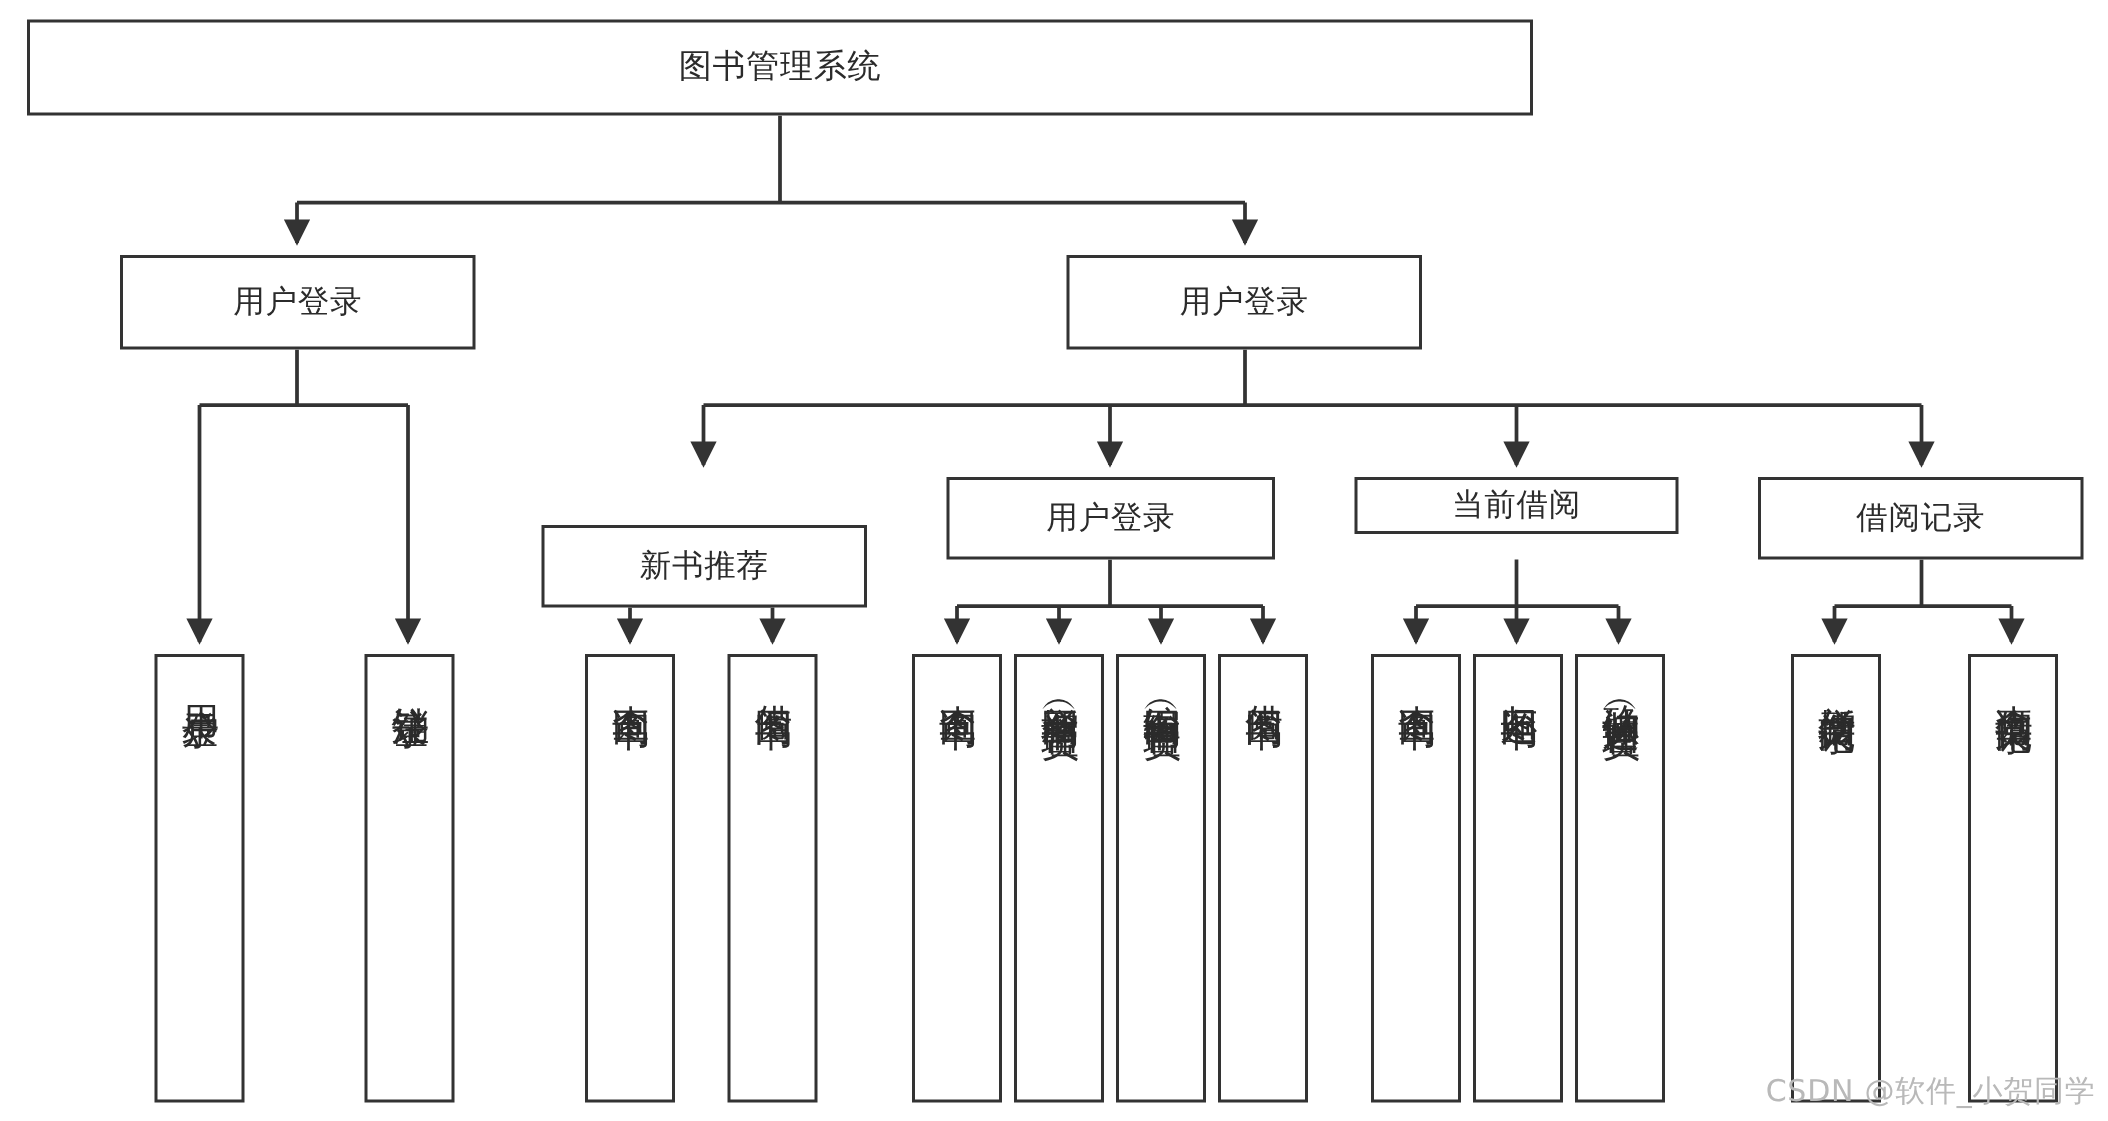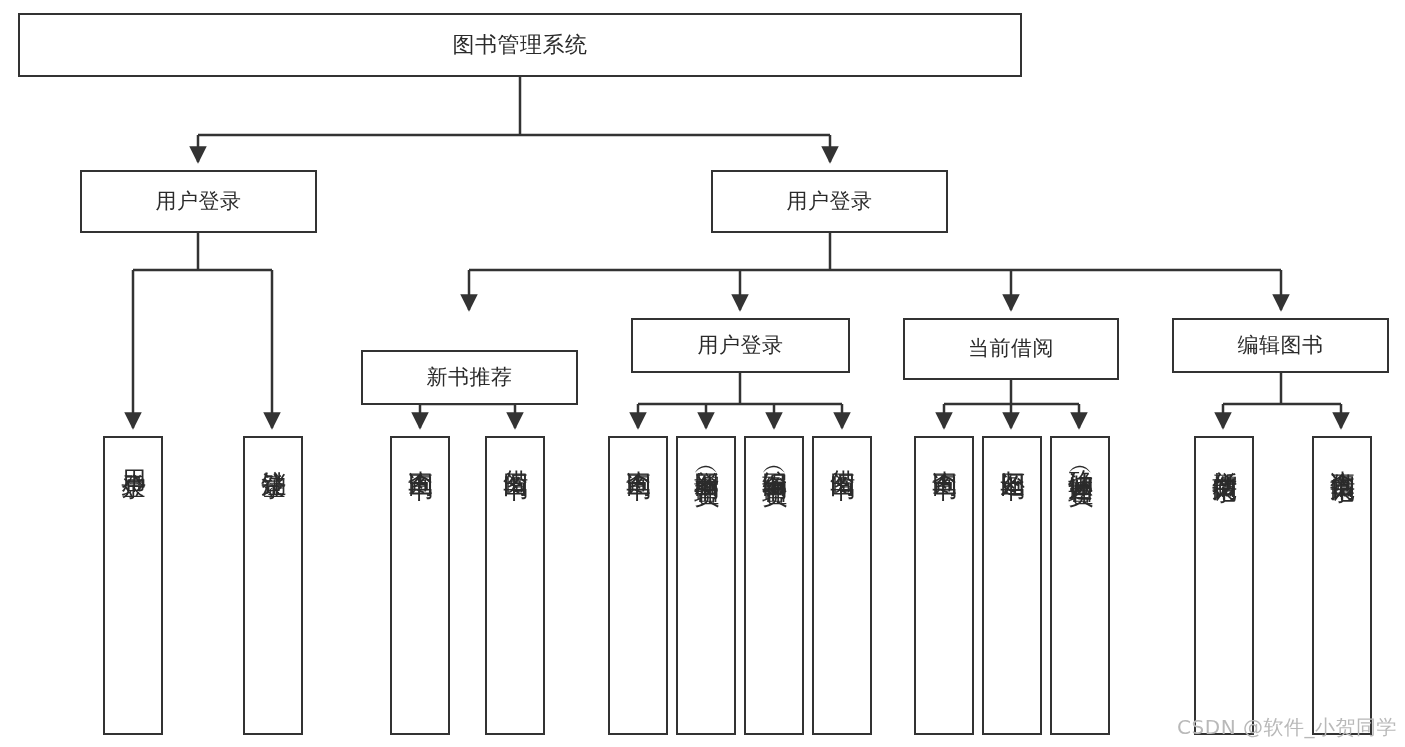--- a/index.html
+++ b/index.html
@@ -142,25 +142,25 @@
   <div class="node horizontal" style="left:711px; top:170px; width:237px; height:63px;">
     <span class="node-label">用户登录</span>
   </div>
 
   <div class="node horizontal" style="left:361px; top:318px; width:217px; height:55px;margin-top:32px;">
     <span class="node-label">新书推荐</span>
   </div>
   <div class="node horizontal" style="left:631px; top:318px; width:219px; height:55px;">
     <span class="node-label">用户登录</span>
   </div>
-  <div class="node horizontal" style="left:903px; top:318px; width:216px; height:62px;">
+  <div class="node horizontal" style="left:903px; top:318px; width:216px; height:38px;">
     <span class="node-label">当前借阅</span>
   </div>
   <div class="node horizontal" style="left:1172px; top:318px; width:217px; height:55px;">
-    <span class="node-label">编辑图书</span>
+    <span class="node-label">借阅记录</span>
   </div>
 
   <div class="node vertical" style="left:103px; top:436px; width:60px; height:299px;">
     <span class="node-label">用户登录</span>
   </div>
   <div class="node vertical" style="left:243px; top:436px; width:60px; height:299px;">
     <span class="node-label">注销登录</span>
   </div>
 
   <div class="node vertical" style="left:390px; top:436px; width:60px; height:299px;">

